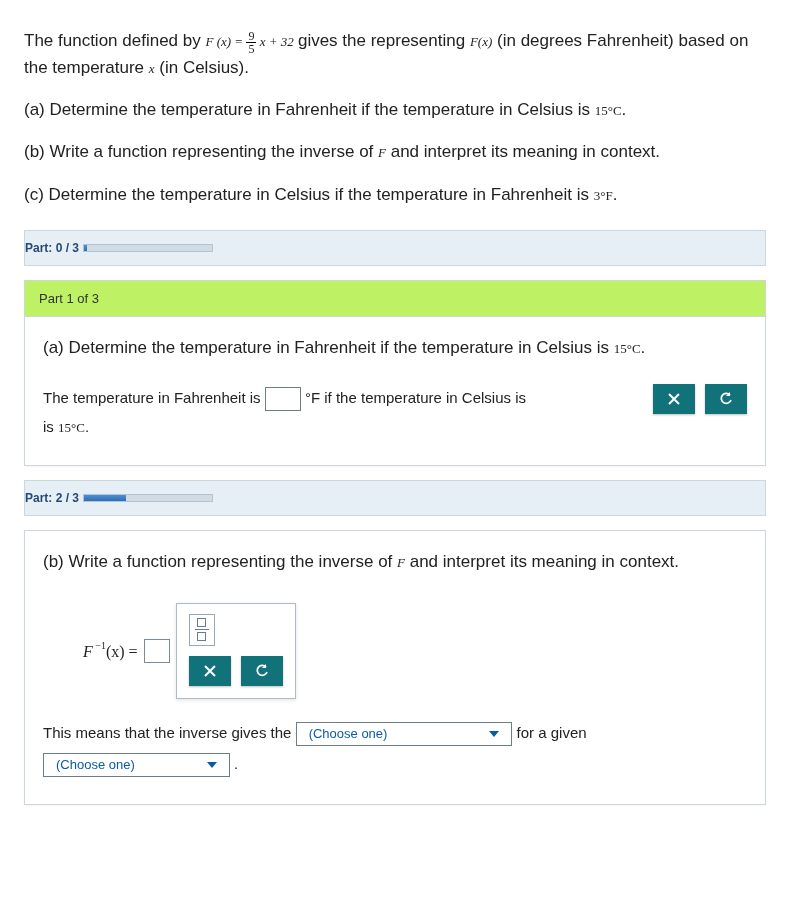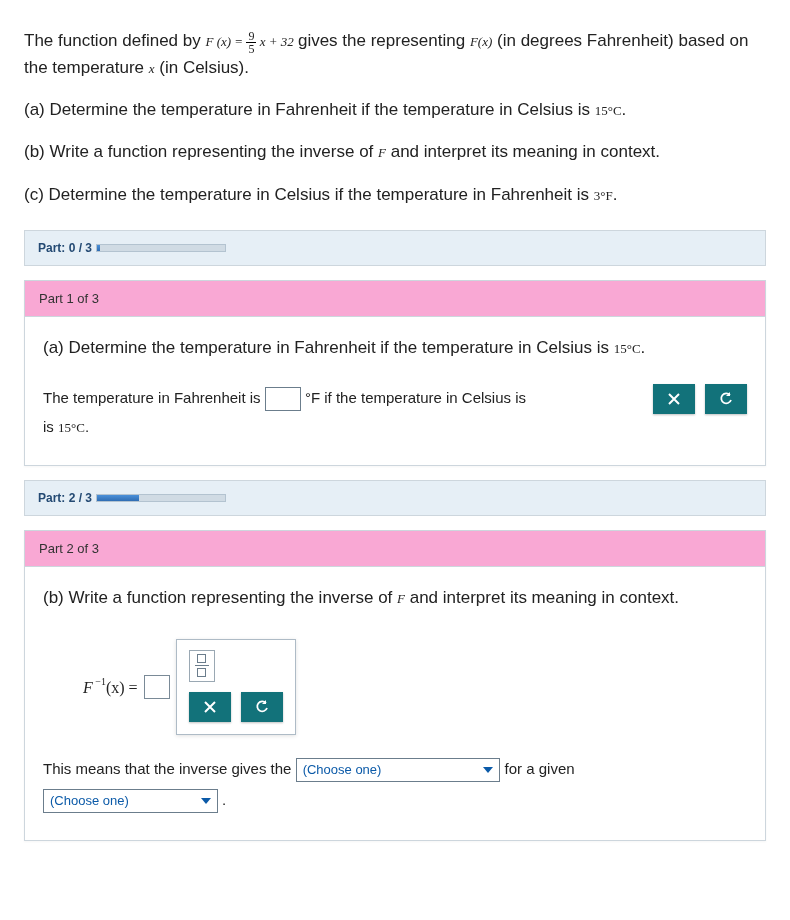--- a/index.html
+++ b/index.html
@@ -18,21 +18,21 @@
   .frac .d { display:block; padding:0 2px; }
   .fsmall { font-family:'Times New Roman', serif; font-size:13px; }
   .card {
     border: 1px solid #cdd6dd;
     margin-bottom: 14px;
     background: #fff;
     box-shadow: 0 1px 2px rgba(0,0,0,0.04);
   }
   .progress-bar-row {
     background: #e6eff6;
-    padding: 10px 13px;
+    padding: 10px 0;
     font-size: 12px;
     color: #244a73;
     display: flex;
     align-items: center;
     gap: 4px;
     border: 1px solid #cdd6dd;
     margin-bottom: 14px;
   }
   .progress-bar-row b { font-weight: bold; }
   .prog-track {
@@ -40,21 +40,21 @@
     height: 8px;
     background: #d0dbe4;
     border: 1px solid #b3c3d0;
     position: relative;
   }
   .prog-fill {
     position:absolute; top:0; left:0; bottom:0;
     background: linear-gradient(#4a90d9, #2f6db3);
   }
   .part-header {
-    background: #f9a8d4;
+    background: #bef264;
     border-bottom: 1px solid #cdd6dd;
     padding: 10px 14px;
     font-size: 13px;
     color: #333;
   }
   .part-body {
     padding: 18px 18px 24px 18px;
     font-size: 17px;
     line-height: 1.5;
   }
@@ -100,21 +100,21 @@
     border:1px solid #9aa8b3;
     background:#fff;
     display:flex; flex-direction:column; align-items:center; justify-content:center;
     gap:2px; cursor:pointer; margin-bottom:10px;
   }
   .tool-frac-btn .sq { width:9px; height:9px; border:1px solid #6b7d8c; }
   .tool-frac-btn .bar { width:14px; height:1px; background:#6b7d8c; }
   .dropdown {
     display:inline-flex; align-items:center;
     border:1px solid #6b7d8c; height:24px;
-    padding:0 6px; font-size:13px; color:#0b5aa8;
+    padding:0 12px; font-size:13px; color:#0b5aa8;
     gap:6px; cursor:pointer; background:#fff;
   }
   .dropdown .caret {
     width:0; height:0; border-left:5px solid transparent; border-right:5px solid transparent;
     border-top:6px solid #0b5aa8;
   }
   .interp-line { font-size:15px; margin-top:18px; line-height:2.1; }
 </style>
 </head>
 <body>
@@ -180,21 +180,20 @@
 </div>
 
 <div class="progress-bar-row">
   <span><b><span>Part: </span><span>2 / 3</span></b></span>
   <div class="prog-track">
     <div class="prog-fill" style="width:33%"></div>
   </div>
 </div>
 
 <div class="card">
-  <div class="part-header">Part 2 of 3</div>
   <div class="part-body">
     <p>
       <span>(b) Write a function representing the inverse of </span><span class="formula fsmall">F</span><span> and interpret its meaning in context.</span>
     </p>
 
     <div class="eq-area">
       <span class="finv">
         <span>F</span><sup> −1</sup><span style="font-style:normal">(x) = </span>
       </span>
       <span class="empty-box"></span>

